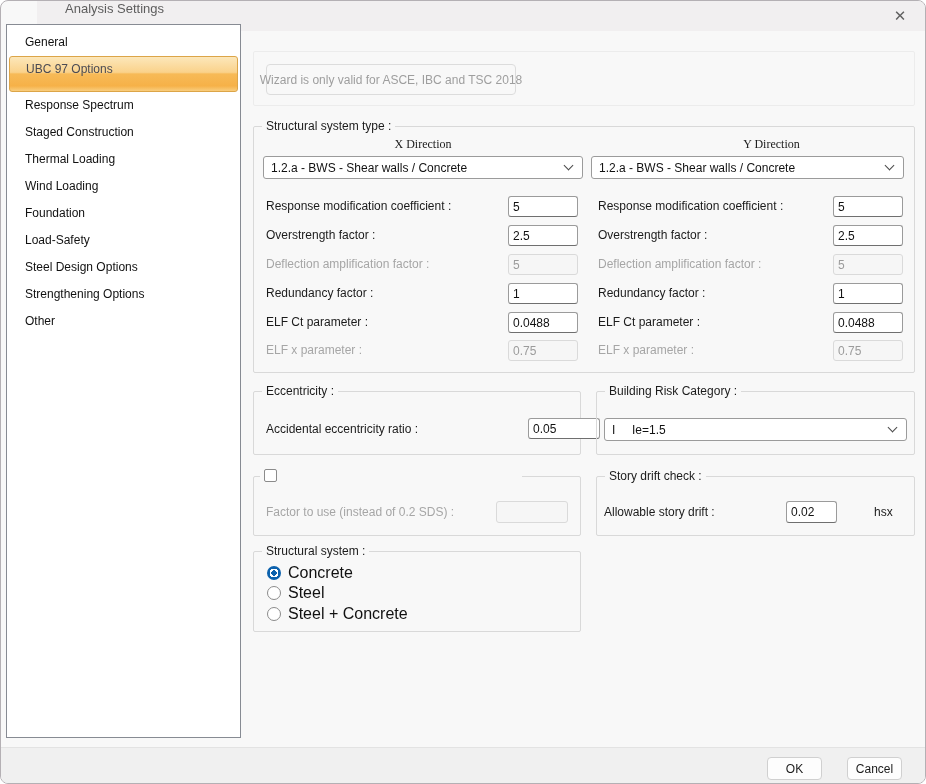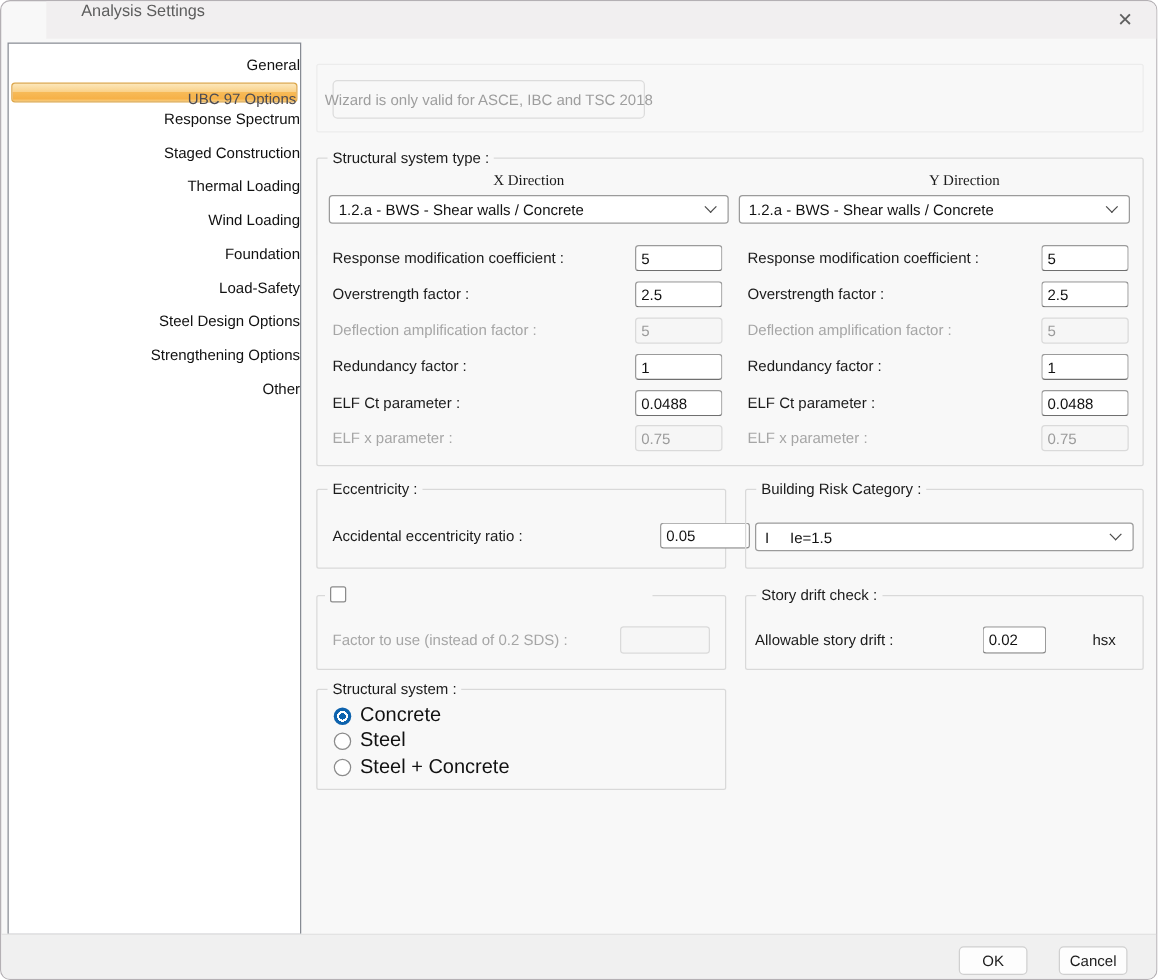--- a/index.html
+++ b/index.html
@@ -16,29 +16,29 @@
     background:#f1eff0; display:flex; margin-left:36px;
   }
   .title{ margin-left:28px; font-size:13px; color:#5d5d5d; }
   .close-btn{
     position:absolute; right:8px; top:0; width:34px; height:30px;
     display:flex; align-items:center; justify-content:center;
     color:#606060; font-size:15px; cursor:pointer;
   }
 
   .sidebar{
-    position:absolute; left:5px; top:33px; width:235px; height:714px;
-    background:#ffffff; border:1px solid #878b93; padding-top:4px;text-align:right;
+    position:absolute; left:5px; top:23px; width:235px; height:714px;
+    background:#ffffff; border:1px solid #878b93; padding-top:4px;
   }
   .side-item{
     height:27px; line-height:27px; padding-left:18px;
     font-size:12px; color:#111111; white-space:nowrap; cursor:pointer;
   }
   .side-item.selected{
-    margin:0 2px; padding-left:16px; line-height:25px; height:16px;
+    margin:0 2px; padding-left:16px; line-height:25px; height:36px;
     border:1px solid #dca548; border-radius:3px; color:#4b4b53;
     background:linear-gradient(180deg,#fce7ba 0%,#fad28b 45%,#f8c express 0%,#f7ba57 50%,#f6b148 85%,#f9cd7e 100%);
     background:linear-gradient(180deg,#fce7ba 0%,#fad28b 45%,#f7ba57 50%,#f6b148 85%,#f9cd7e 100%);
   }
 
   .lbl{ position:absolute; font-size:12px; color:#1b1b1b; white-space:nowrap; height:21px; line-height:21px; }
   .lbl.dis{ color:#a6a6a6; }
 
   .inp{
     position:absolute; height:21px; width:70px;

